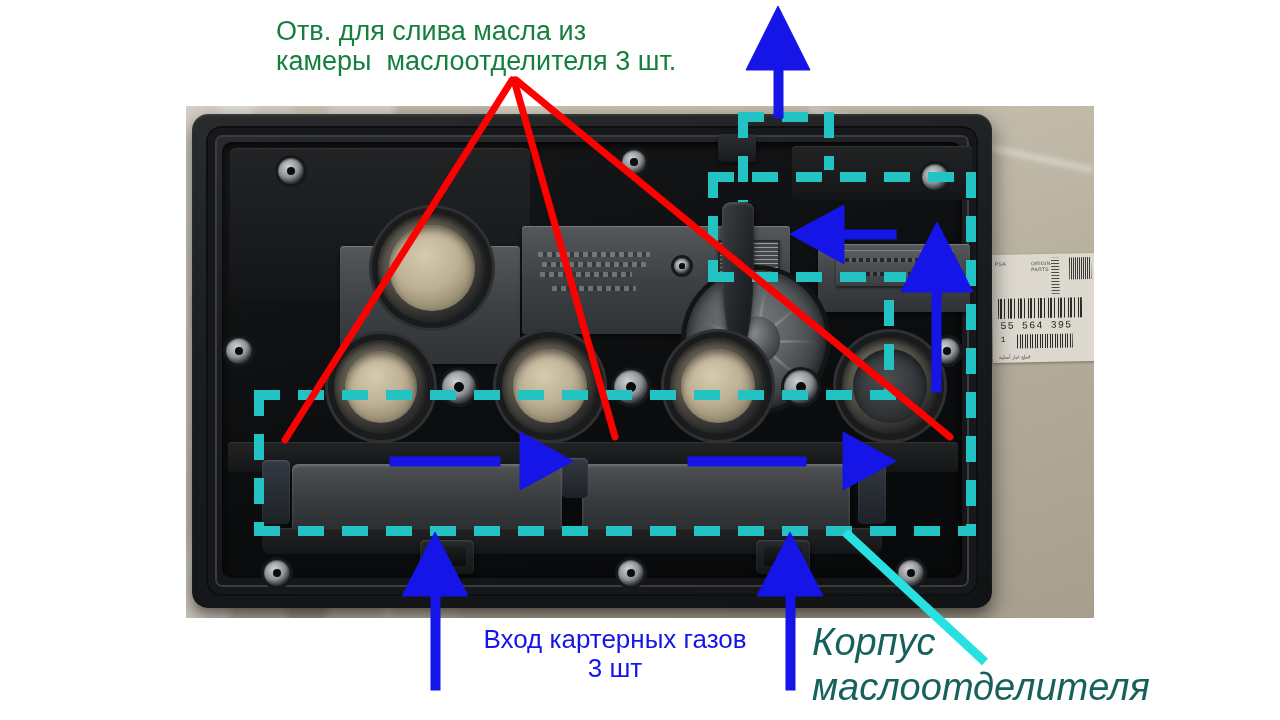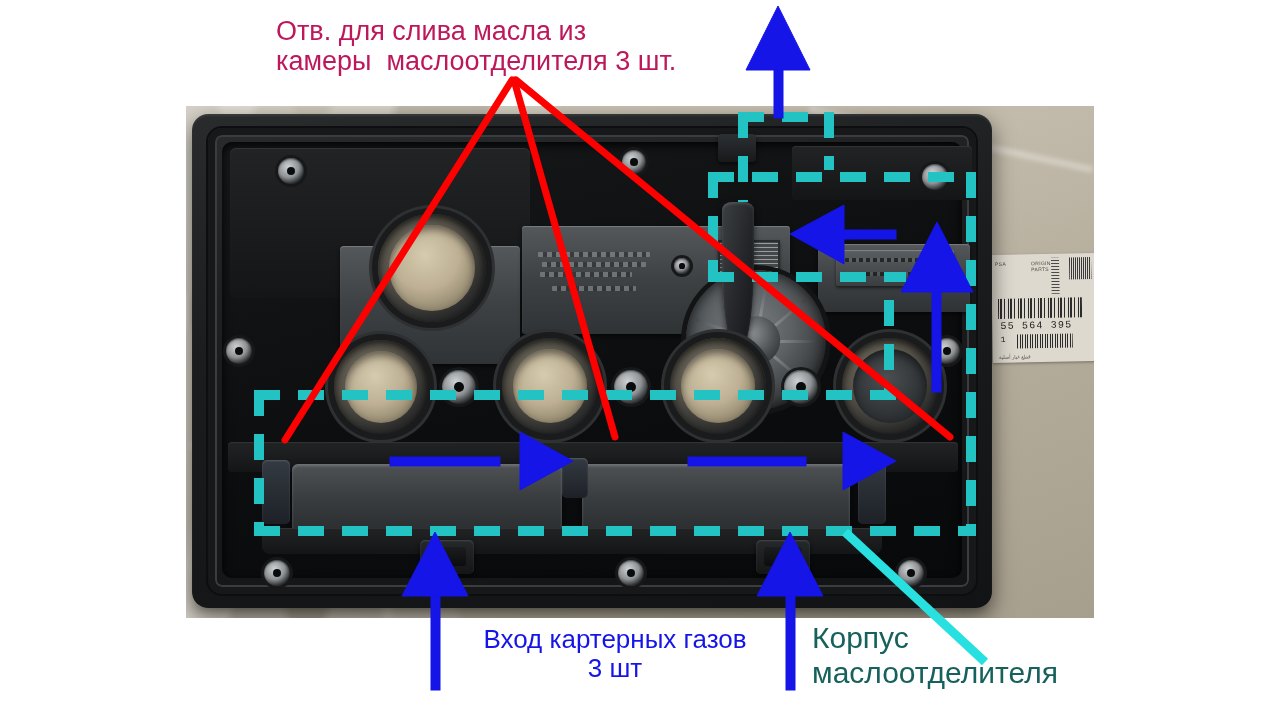--- a/index.html
+++ b/index.html
@@ -118,23 +118,23 @@
   
   .inlet{position:absolute;background:linear-gradient(180deg,#26292c,#131516);
        border-radius:5px;box-shadow:inset 0 1px 2px rgba(255,255,255,.15),0 2px 4px rgba(0,0,0,.55);}
   .inlet i{position:absolute;left:14%;right:14%;top:22%;bottom:24%;border-radius:3px;
        background:linear-gradient(180deg,#1b1d1f,#0b0c0d);}
 
   
   #overlay{position:absolute;inset:0;pointer-events:none;}
 
   .anno-text{position:absolute;white-space:pre;line-height:1.12;}
-  #txt-red{left:276px;top:16px;font-size:27px;color:#be185d;}
+  #txt-red{left:276px;top:16px;font-size:27px;color:#15803d;}
   #txt-blue{left:450px;top:625px;font-size:26px;color:#1515e8;text-align:center;width:330px;}
-  #txt-teal{left:812px;top:620px;font-size:30px;color:#16615c;line-height:1.18;}
+  #txt-teal{left:812px;top:620px;font-size:38px;color:#16615c;line-height:1.18;font-style:italic;}
 
   
   .dash-h{position:absolute;height:10px;
      background:repeating-linear-gradient(90deg,#23c3c3 0 26px,rgba(0,0,0,0) 26px 44px);}
   .dash-v{position:absolute;width:10px;
      background:repeating-linear-gradient(180deg,#23c3c3 0 26px,rgba(0,0,0,0) 26px 44px);}
 </style>
 </head>
 <body>
 

